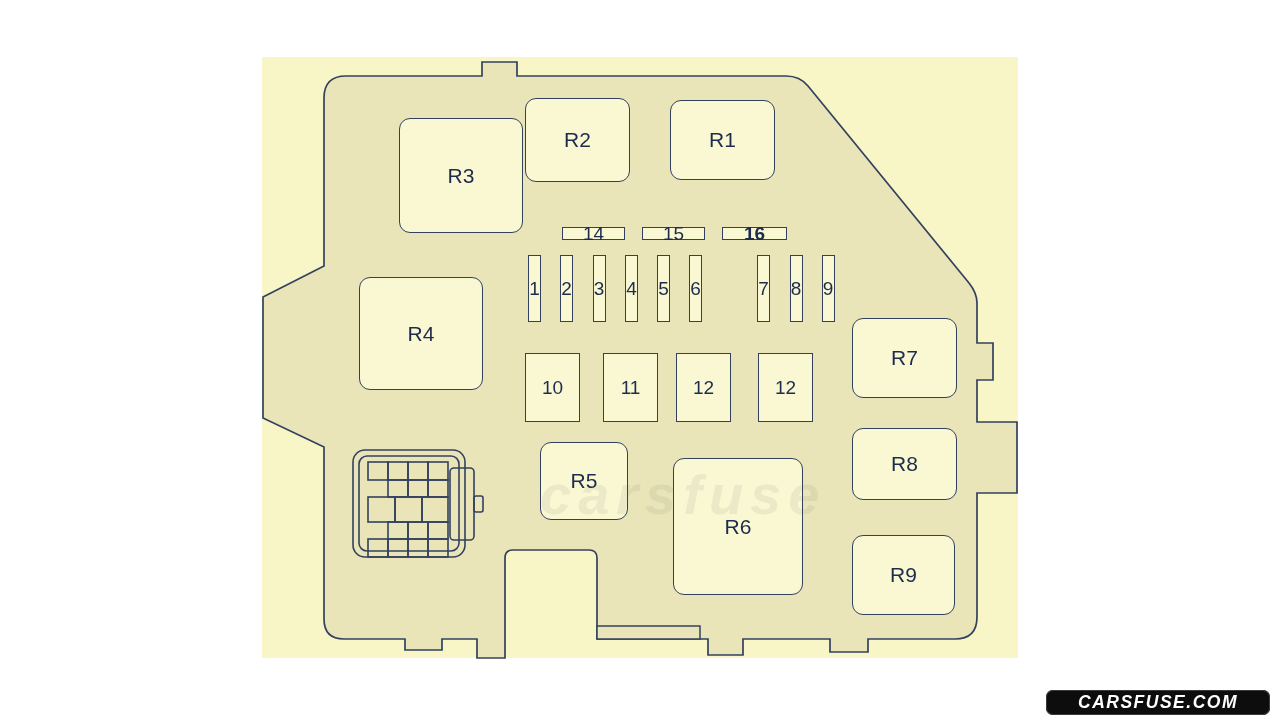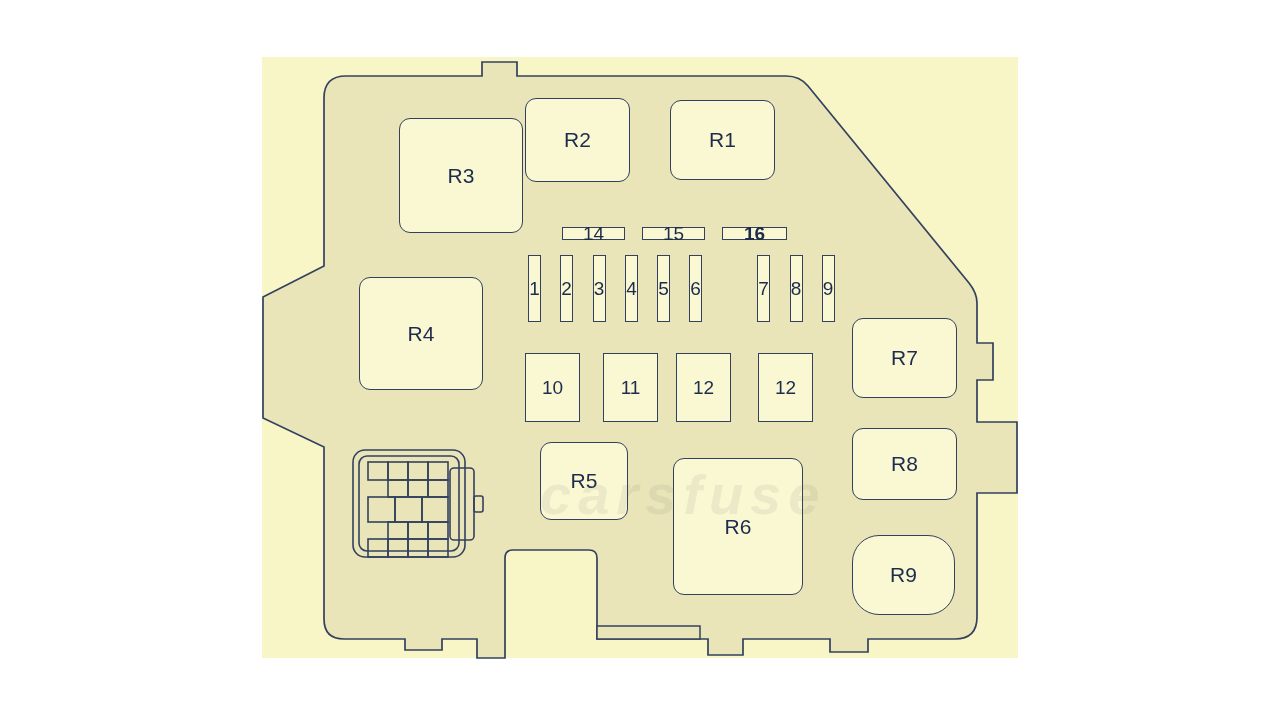--- a/index.html
+++ b/index.html
@@ -87,35 +87,38 @@
 
   <div id="components">
       <div class="comp relay" style="left: 670px; top: 100px; width: 105px; height: 80px;">R1</div>
       <div class="comp relay" style="left: 525px; top: 98px; width: 105px; height: 84px;">R2</div>
       <div class="comp relay" style="left: 359px; top: 118px; width: 124px; height: 115px; margin-left: 40px;">R3</div>
       <div class="comp relay" style="left: 359px; top: 277px; width: 124px; height: 113px;">R4</div>
       <div class="comp relay" style="left: 540px; top: 442px; width: 88px; height: 78px;">R5</div>
       <div class="comp relay" style="left: 673px; top: 458px; width: 130px; height: 137px;">R6</div>
       <div class="comp relay" style="left: 852px; top: 318px; width: 105px; height: 80px;">R7</div>
       <div class="comp relay" style="left: 852px; top: 428px; width: 105px; height: 72px;">R8</div>
-      <div class="comp relay" style="left: 852px; top: 535px; width: 103px; height: 80px; border-radius: 27px;">R9</div>
+      <div class="comp relay" style="left: 852px; top: 535px; width: 103px; height: 80px;">R9</div>
       <div class="comp fuseV" style="left: 528px; top: 255px; width: 13px; height: 67px;">1</div>
       <div class="comp fuseV" style="left: 560px; top: 255px; width: 13px; height: 67px;">2</div>
       <div class="comp fuseV" style="left: 592.5px; top: 255px; width: 13px; height: 67px;">3</div>
       <div class="comp fuseV" style="left: 625px; top: 255px; width: 13px; height: 67px;">4</div>
       <div class="comp fuseV" style="left: 657px; top: 255px; width: 13px; height: 67px;">5</div>
       <div class="comp fuseV" style="left: 689px; top: 255px; width: 13px; height: 67px;">6</div>
       <div class="comp fuseV" style="left: 757px; top: 255px; width: 13px; height: 67px;">7</div>
       <div class="comp fuseV" style="left: 789.5px; top: 255px; width: 13px; height: 67px;">8</div>
       <div class="comp fuseV" style="left: 821.5px; top: 255px; width: 13px; height: 67px;">9</div>
       <div class="comp fuseSq" style="left: 525px; top: 353px; width: 55px; height: 69px;">10</div>
       <div class="comp fuseSq" style="left: 603px; top: 353px; width: 55px; height: 69px;">11</div>
       <div class="comp fuseSq" style="left: 676px; top: 353px; width: 55px; height: 69px;">12</div>
       <div class="comp fuseSq" style="left: 758px; top: 353px; width: 55px; height: 69px;">12</div>
       <div class="comp bar" style="left: 562px; top: 227px; width: 63px; height: 13px;">14</div>
       <div class="comp bar" style="left: 642px; top: 227px; width: 63px; height: 13px;">15</div>
       <div class="comp bar" style="left: 722px; top: 227px; width: 65px; height: 13px; font-weight: bold;">16</div>
     </div>
 
   <div class="faint-wm">carsfuse</div>
 
+  <div class="brand-badge">
+    <span>CARSFUSE.COM</span>
+  </div>
 
 </div>
 
 </body></html>

